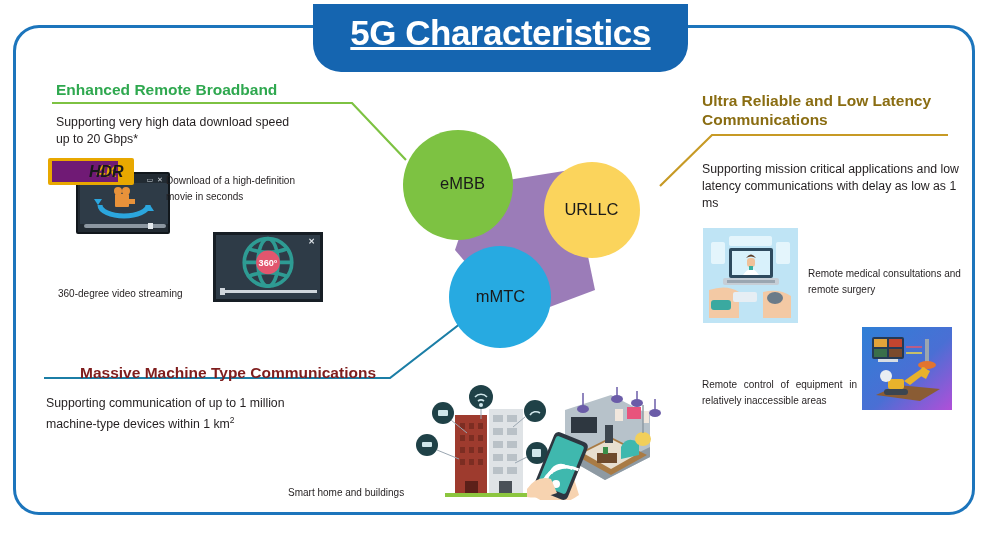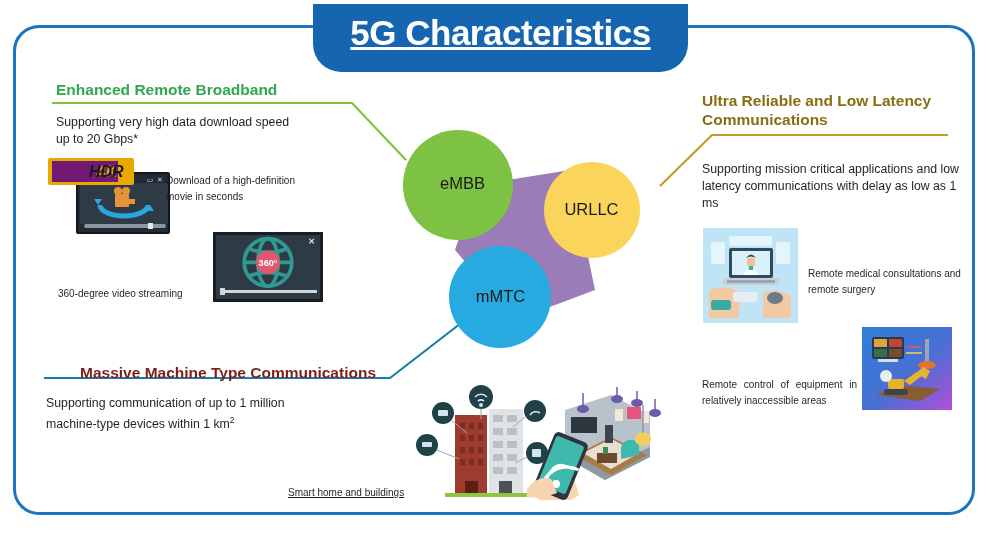--- a/index.html
+++ b/index.html
@@ -429,15 +429,15 @@
       <rect x="131" y="54" width="30" height="52" rx="3" fill="#3fb8ae" transform="rotate(22 146 80)"></rect>
       <g stroke="#ffffff" stroke-width="3" fill="none" transform="rotate(22 146 80)">
         <path d="M140 92 a10 10 0 0 1 12 -12"></path>
         <path d="M138 99 a18 18 0 0 1 20 -20"></path>
         <path d="M136 106 a26 26 0 0 1 28 -28"></path>
       </g>
       <circle cx="141" cy="99" r="4" fill="#ffffff"></circle>
       <path d="M112 104 q10 -14 24 -10 l6 14 q-16 6 -30 4z" fill="#f7d3b0"></path>
     </svg>
   </div>
-  <div class="caption" style="left:288px; top:485px; width:200px;text-decoration:underline;">Smart home and buildings</div>
+  <div class="caption" style="left:288px; top:485px; width:200px;">Smart home and buildings</div>
 
 </div>
 
 </body></html>

